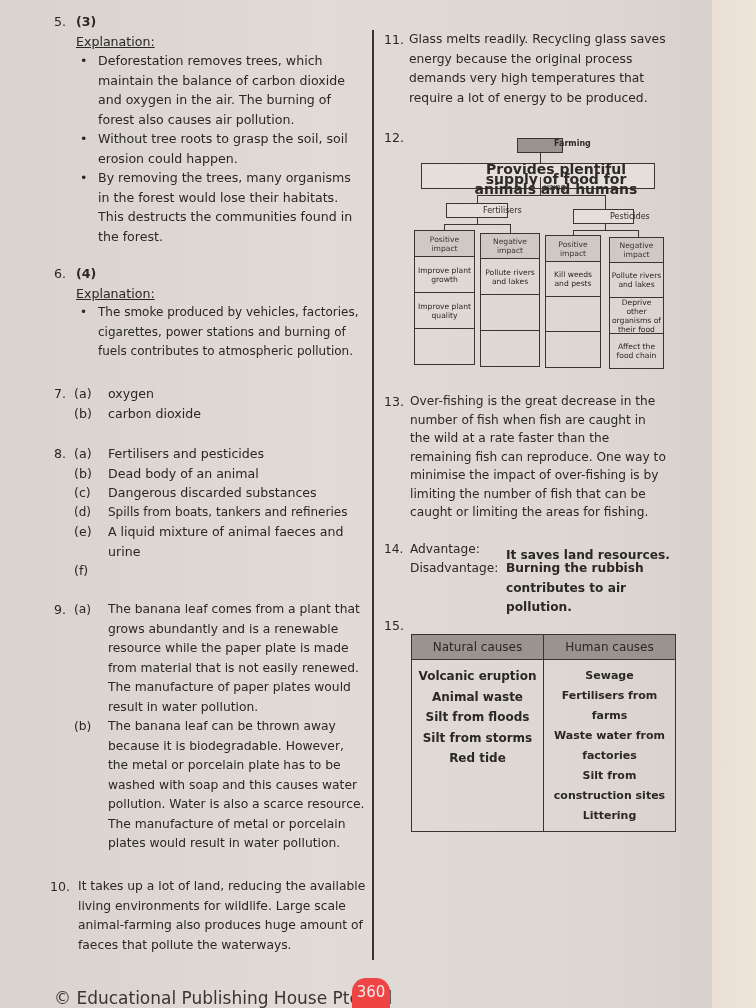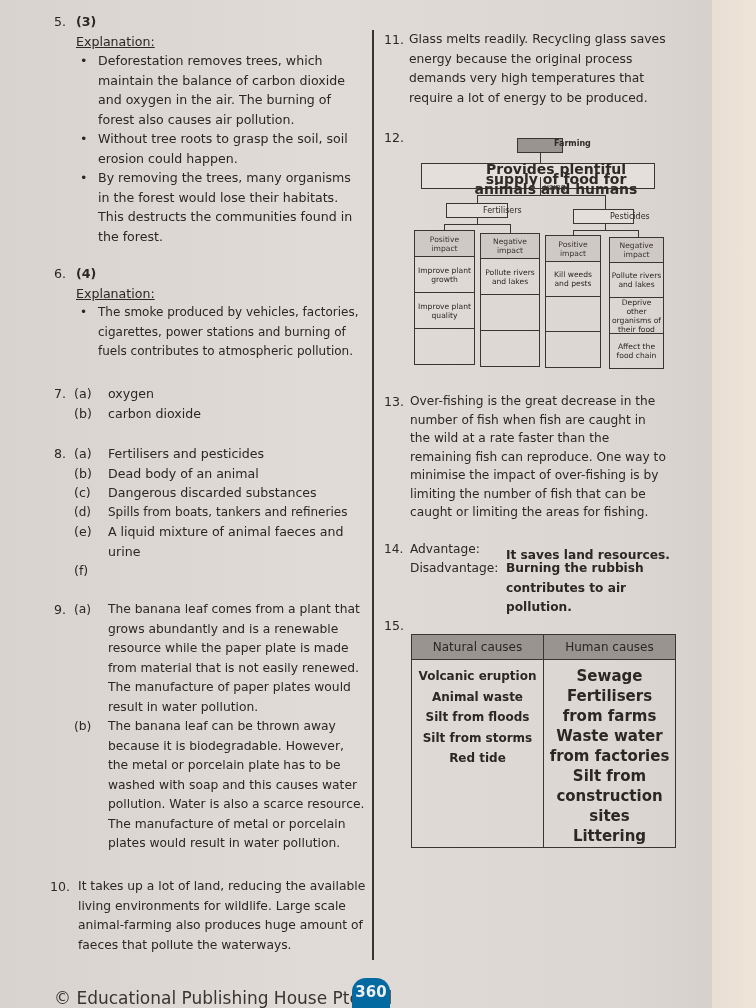--- a/index.html
+++ b/index.html
@@ -40,21 +40,21 @@
   .cell:last-child { border-bottom:none; }
   .cell.hd { background:#cfc9c5; color:#3a3532; }
   .cell.bd { font-weight:normal; }
 
   
   .t15 { position:absolute; left:411px; top:634px; width:265px; border:1.5px solid #3b3531; border-collapse:collapse; font-size:12px; }
   .t15 th { background:#9a9490; font-weight:normal; height:22px; border:1.5px solid #3b3531; color:#2b2724; }
   .t15 td { vertical-align:top; text-align:center; border-left:1.5px solid #3b3531; border-right:1.5px solid #3b3531; padding-top:6px; height:164px; font-weight:bold; line-height:20.5px; }
 
   .footer { position:absolute; left:54px; top:988px; font-size:17px; color:#3a3532; }
-  .pgnum { position:absolute; left:352px; top:978px; width:38px; height:30px; background:#0369a1; color:#eee; font-weight:bold; font-size:15px; text-align:center; line-height:28px; border-radius:14px 14px 0 0; }
+  .pgnum { position:absolute; left:352px; top:978px; width:38px; height:30px; background:#ef4444; color:#eee; font-weight:normal; font-size:15px; text-align:center; line-height:28px; border-radius:14px 14px 0 0; }
 </style>
 </head>
 <body>
 
 <div class="page"></div>
 <div class="right-edge"></div>
 <div class="divider"></div>
 
 <div class="q" style="left:54px; top:12px; width:312px;">
   <span class="num">5.</span>
@@ -201,21 +201,21 @@
   </thead>
   <tbody>
     <tr>
       <td style="width:50%;">
         <div>Volcanic eruption</div>
         <div>Animal waste</div>
         <div>Silt from floods</div>
         <div>Silt from storms</div>
         <div>Red tide</div>
       </td>
-      <td style="width:50%; font-size:15px; line-height:20px;">
+      <td style="width:50%; font-size:11px; line-height:20px;">
         <div>Sewage</div>
         <div>Fertilisers from farms</div>
         <div>Waste water from factories</div>
         <div>Silt from construction sites</div>
         <div>Littering</div>
       </td>
     </tr>
   </tbody>
 </table>
 

